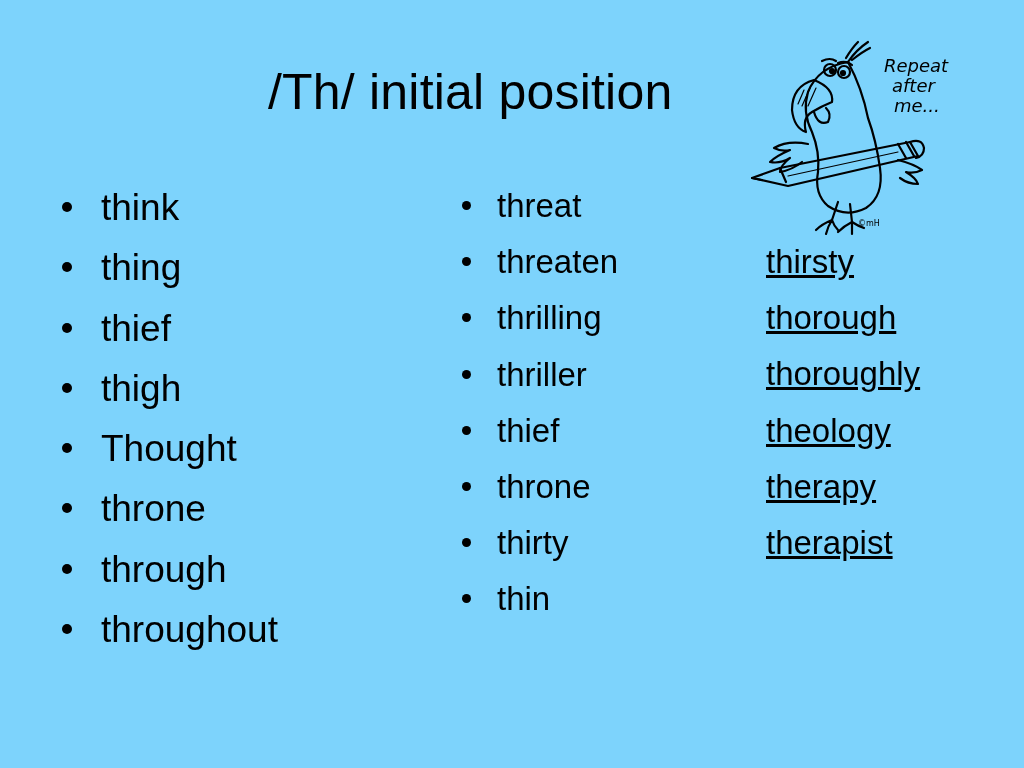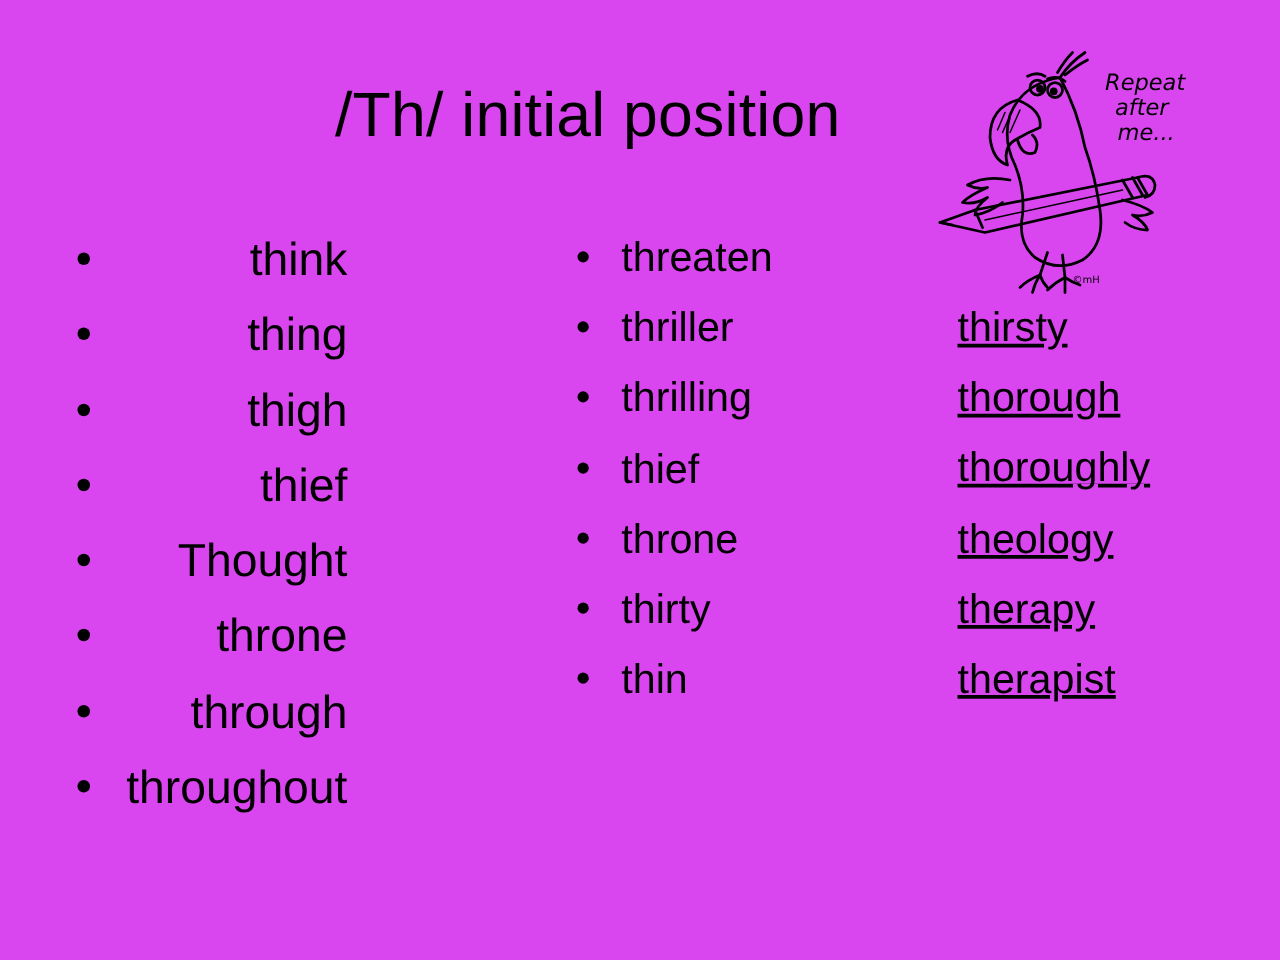--- a/index.html
+++ b/index.html
@@ -12,21 +12,21 @@
       height: 768px;
       position: relative;
       overflow: hidden;
       font-family: "Liberation Sans", "DejaVu Sans", sans-serif;
       color: #000000;
     }
     .slide {
       position: absolute;
       left: 0; top: 0;
       width: 1024px; height: 768px;
-      background: #d946ef;
+      background: #7dd3fc;
     }
     .title {
       position: absolute;
       left: 268px;
       top: 62px;
       font-size: 50px;
       line-height: 60px;
       letter-spacing: 0.2px;
       white-space: nowrap;
       margin: 0;
@@ -58,21 +58,20 @@
     }
     .col1 {
       left: 60px;
       top: 180px;
       font-size: 37px;
     }
     .col1 li {
       height: 60.3px;
       line-height: 56px;
       padding-left: 41px;
-      text-align: right;
     }
     .col1 .bullet {
       width: 10px; height: 10px;
       top: 22px;
       left: 2px;
     }
     .col2 {
       left: 460px;
       top: 180px;
       font-size: 33px;
@@ -142,32 +141,33 @@
       <text x="136" y="40">Repeat</text>
       <text x="144" y="60">after</text>
       <text x="146" y="80">me...</text>
       <text x="110" y="194" font-size="8" font-style="normal">©mH</text>
     </g>
   </svg>
 
   <ul class="col col1">
     <li><span class="bullet"></span><span>think</span></li>
     <li><span class="bullet"></span><span>thing</span></li>
+    <li><span class="bullet"></span><span>thief</span></li>
     <li><span class="bullet"></span><span>thigh</span></li>
-    <li><span class="bullet"></span><span>thief</span></li>
     <li><span class="bullet"></span><span>Thought</span></li>
     <li><span class="bullet"></span><span>throne</span></li>
     <li><span class="bullet"></span><span>through</span></li>
     <li><span class="bullet"></span><span>throughout</span></li>
   </ul>
 
   <ul class="col col2">
+    <li><span class="bullet"></span><span>threat</span></li>
     <li><span class="bullet"></span><span>threaten</span></li>
+    <li><span class="bullet"></span><span>thrilling</span></li>
     <li><span class="bullet"></span><span>thriller</span></li>
-    <li><span class="bullet"></span><span>thrilling</span></li>
     <li><span class="bullet"></span><span>thief</span></li>
     <li><span class="bullet"></span><span>throne</span></li>
     <li><span class="bullet"></span><span>thirty</span></li>
     <li><span class="bullet"></span><span>thin</span></li>
   </ul>
 
   <ul class="col col3">
     <li><span>thirsty</span></li>
     <li><span>thorough</span></li>
     <li><span>thoroughly</span></li>

